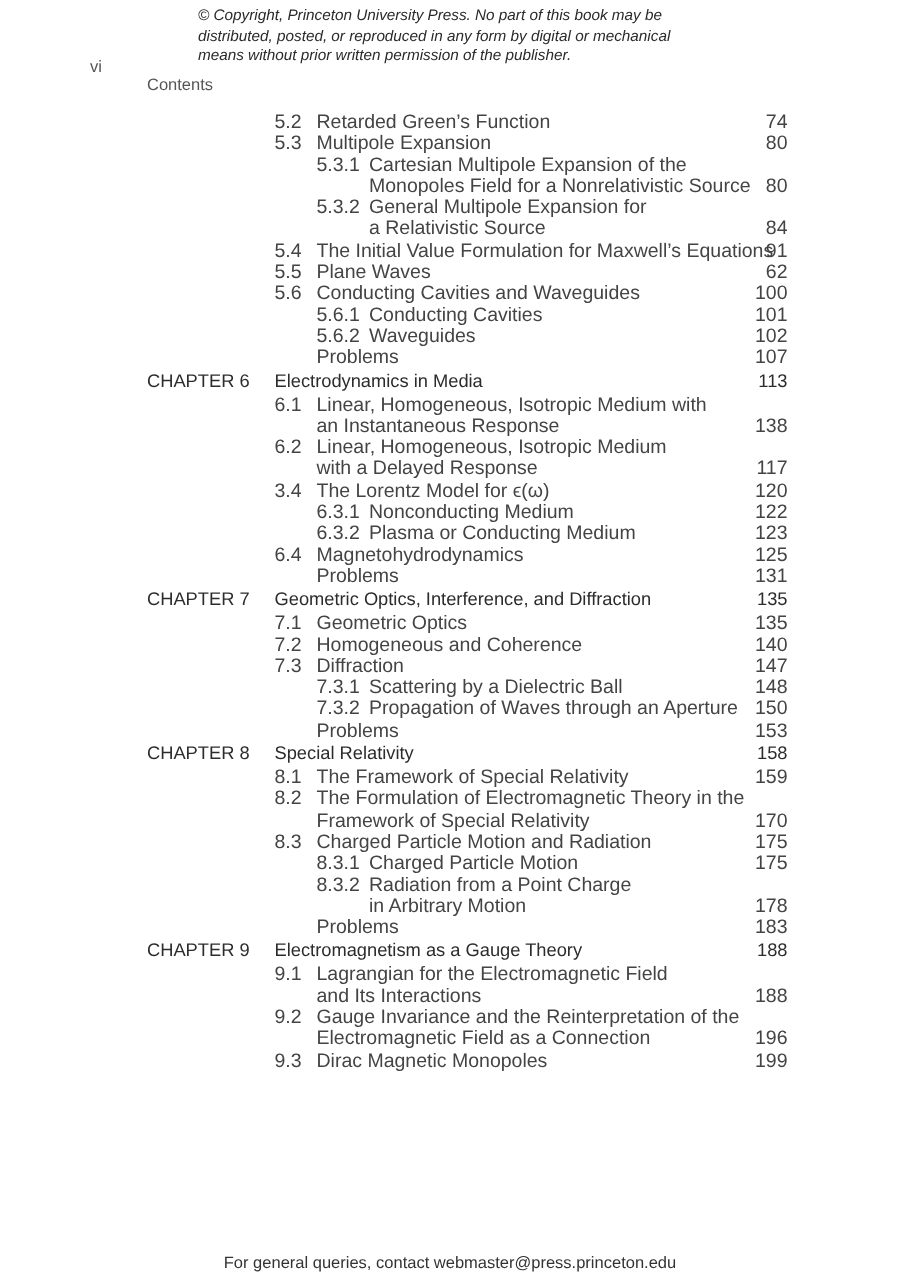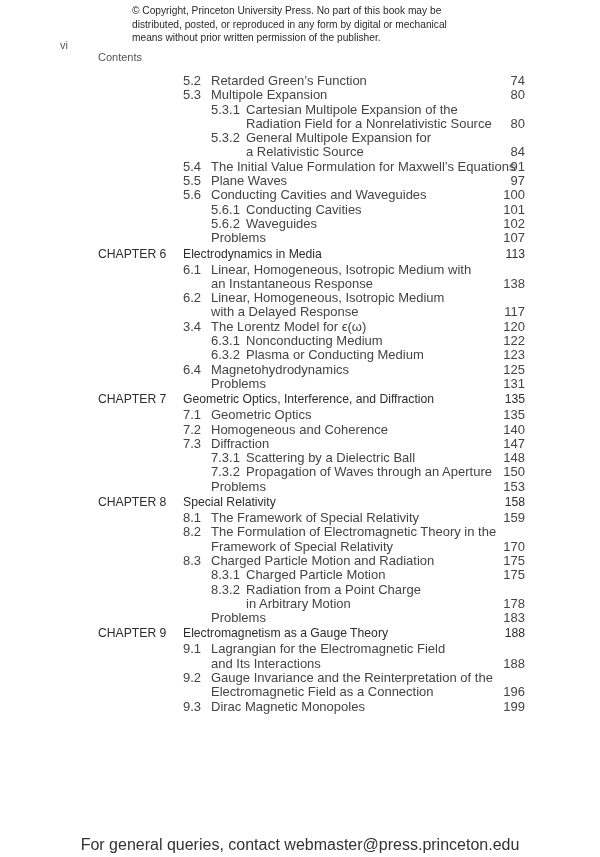--- a/index.html
+++ b/index.html
@@ -3,21 +3,21 @@
 <meta charset="utf-8">
 <style>
   html, body { margin: 0; padding: 0; background: #ffffff; }
   body {
     width: 600px; height: 857px; position: relative; overflow: hidden;
     font-family: "Liberation Sans", "DejaVu Sans", sans-serif;
     color: #3a3a3a;
   }
   .copyright {
     position: absolute; left: 132px; top: 4px; width: 340px;
-    font-size: 10.2px; line-height: 13.5px; color: #2a2a2a;
+    font-size: 10.2px; line-height: 13.5px; color: #2a2a2a; font-style: italic;
   }
   .running-head {
     position: absolute; top: 39px; left: 0; width: 600px; height: 14px;
     font-size: 11px; color: #555;
   }
   .running-head .folio { position: absolute; left: 60px; }
   .running-head .title { position: absolute; left: 98px; margin-top: 12px; }
 
   .toc { position: absolute; left: 0; top: 74px; width: 600px; }
   .line { position: relative; height: 14.3px; font-size: 13px; line-height: 14.3px; color: #444; }
@@ -31,21 +31,21 @@
   .lvl-sec.cont .txt { left: 211px; }
   .lvl-sub.cont .txt { left: 246px; }
 
   .chapter { position: relative; height: 17px; font-size: 12.2px; line-height: 17px; color: #2c2c2c; }
   .chapter .clabel { position: absolute; left: 98px; }
   .chapter .ctitle { position: absolute; left: 183px; }
   .chapter .pg { position: absolute; right: 75px; }
 
   .footer {
     position: absolute; left: 0; width: 600px; top: 836px; text-align: center;
-    font-size: 16px; color: #333;
+    font-size: 11px; color: #333;
   }
 </style>
 </head>
 <body>
 
 <div class="copyright">
   <div>© Copyright, Princeton University Press. No part of this book may be</div>
   <div>distributed, posted, or reproduced in any form by digital or mechanical</div>
   <div>means without prior written permission of the publisher.</div>
 </div>
@@ -65,40 +65,40 @@
   <div class="line lvl-sec">
     <span class="num">5.3</span>
     <span class="txt">Multipole Expansion</span>
     <span class="pg">80</span>
   </div>
   <div class="line lvl-sub">
     <span class="num">5.3.1</span>
     <span class="txt">Cartesian Multipole Expansion of the</span>
   </div>
   <div class="line lvl-sub cont">
-    <span class="txt">Radiation Field for a Nonrelativistic Source</span>
+    <span class="txt">Monopoles Field for a Nonrelativistic Source</span>
     <span class="pg">80</span>
   </div>
   <div class="line lvl-sub">
     <span class="num">5.3.2</span>
     <span class="txt">General Multipole Expansion for</span>
   </div>
   <div class="line lvl-sub cont">
     <span class="txt">a Relativistic Source</span>
     <span class="pg">84</span>
   </div>
   <div class="line lvl-sec">
     <span class="num">5.4</span>
     <span class="txt">The Initial Value Formulation for Maxwell’s Equations</span>
     <span class="pg">91</span>
   </div>
   <div class="line lvl-sec">
     <span class="num">5.5</span>
     <span class="txt">Plane Waves</span>
-    <span class="pg">97</span>
+    <span class="pg">62</span>
   </div>
   <div class="line lvl-sec">
     <span class="num">5.6</span>
     <span class="txt">Conducting Cavities and Waveguides</span>
     <span class="pg">100</span>
   </div>
   <div class="line lvl-sub">
     <span class="num">5.6.1</span>
     <span class="txt">Conducting Cavities</span>
     <span class="pg">101</span>

